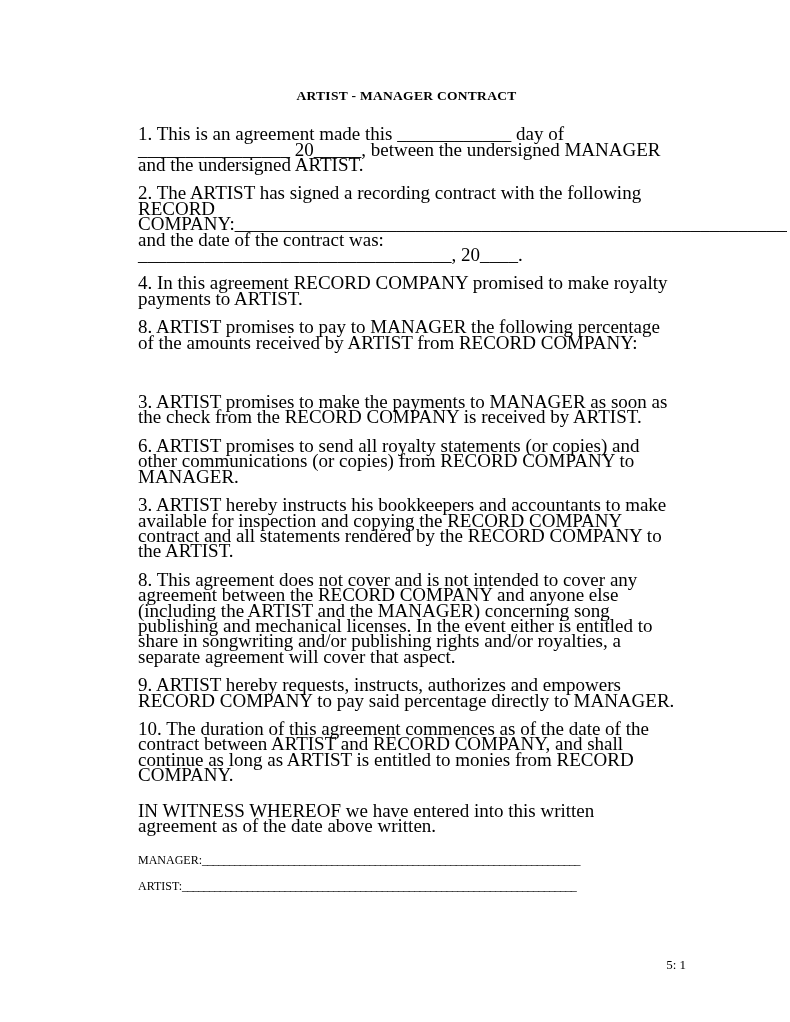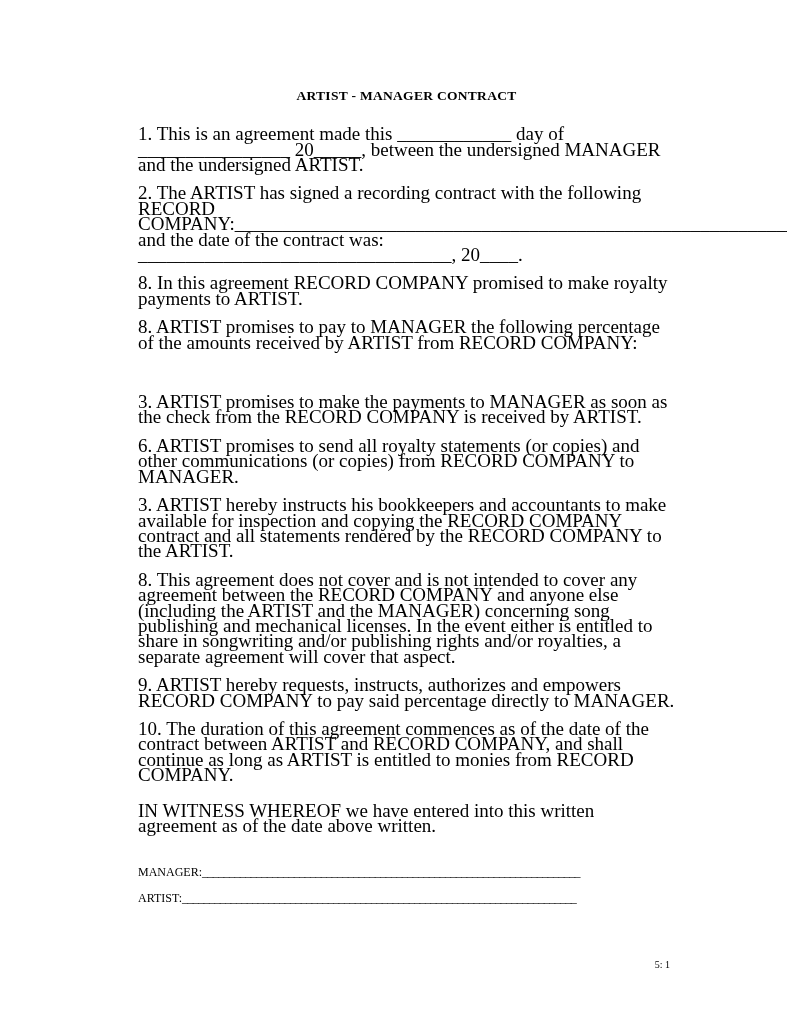--- a/index.html
+++ b/index.html
@@ -51,45 +51,45 @@
     line-height: 15.4px;
     margin: 0 0 10px 0;
     white-space: nowrap;
     overflow: hidden;
   }
   .sigline .rule {
     letter-spacing: -0.6px;
   }
   .witness {
     margin-top: 20px;
-    margin-bottom: 32px;
+    margin-bottom: 20px;
   }
   .sig-block {
     margin-top: 6px;
   }
   .page-num {
     position: absolute;
-    right: 117px;
+    right: 101px;
     bottom: 50px;
-    font-size: 10px;
+    font-size: 13px;
     line-height: 15.4px;
   }
 </style>
 </head>
 <body>
 
 <div class="page">
 
   <div class="doc-body">
 
     <h1 class="doc-title">ARTIST - MANAGER CONTRACT</h1>
 
     <p class="para">1.  This is an agreement made this ____________ day of ________________ 20_____, between the undersigned MANAGER and the undersigned ARTIST.</p>
     <p class="para">2.  The ARTIST has signed a recording contract with the following RECORD COMPANY:______________________________________________________________ and the date of the contract was: _________________________________, 20____.</p>
-    <p class="para">8.  In this agreement RECORD COMPANY promised to make royalty payments to ARTIST.</p>
+    <p class="para">4.  In this agreement RECORD COMPANY promised to make royalty payments to ARTIST.</p>
     <p class="para gap-big">8.  ARTIST promises to pay to MANAGER the following percentage of the amounts received by ARTIST from RECORD COMPANY:</p>
     <p class="para">3.  ARTIST promises to make the payments to MANAGER as soon as the check from the RECORD COMPANY is received by ARTIST.</p>
     <p class="para">6.  ARTIST promises to send all royalty statements (or copies) and other communications (or copies) from RECORD COMPANY to MANAGER.</p>
     <p class="para">3.  ARTIST hereby instructs his bookkeepers and accountants to make available for inspection and copying the RECORD COMPANY contract and all statements rendered by the RECORD COMPANY to the ARTIST.</p>
     <p class="para">8.  This agreement does not cover and is not intended to cover any agreement between the RECORD COMPANY and anyone else (including the ARTIST and the MANAGER) concerning song publishing and mechanical licenses. In the event either is entitled to share in songwriting and/or publishing rights and/or royalties, a separate agreement will cover that aspect.</p>
     <p class="para">9.  ARTIST hereby requests, instructs, authorizes and empowers RECORD COMPANY to pay said percentage directly to MANAGER.</p>
     <p class="para">10.  The duration of this agreement commences as of the date of the contract between ARTIST and RECORD COMPANY, and shall continue as long as ARTIST is entitled to monies from RECORD COMPANY.</p>
 
     <p class="para witness">IN WITNESS WHEREOF we have entered into this written agreement as of the date above written.</p>
 

